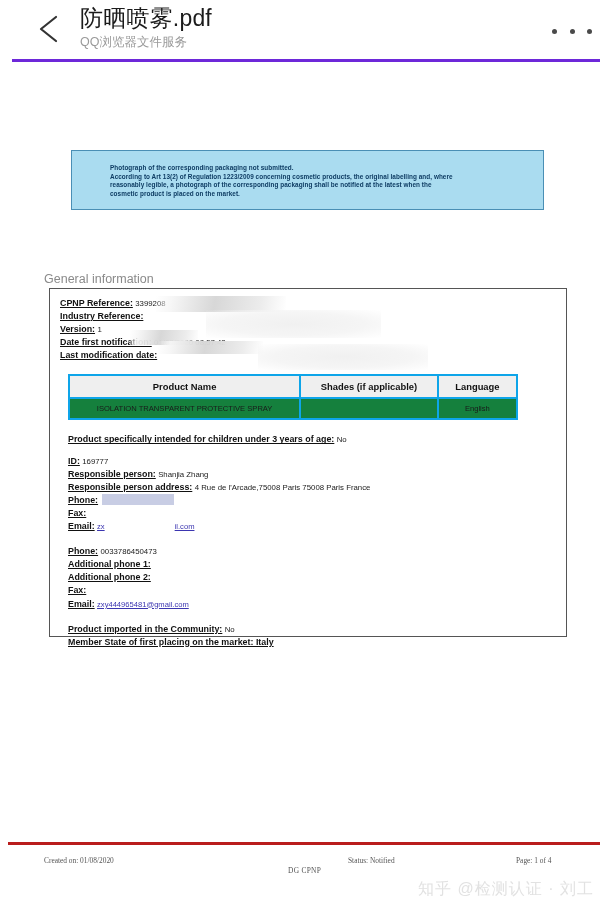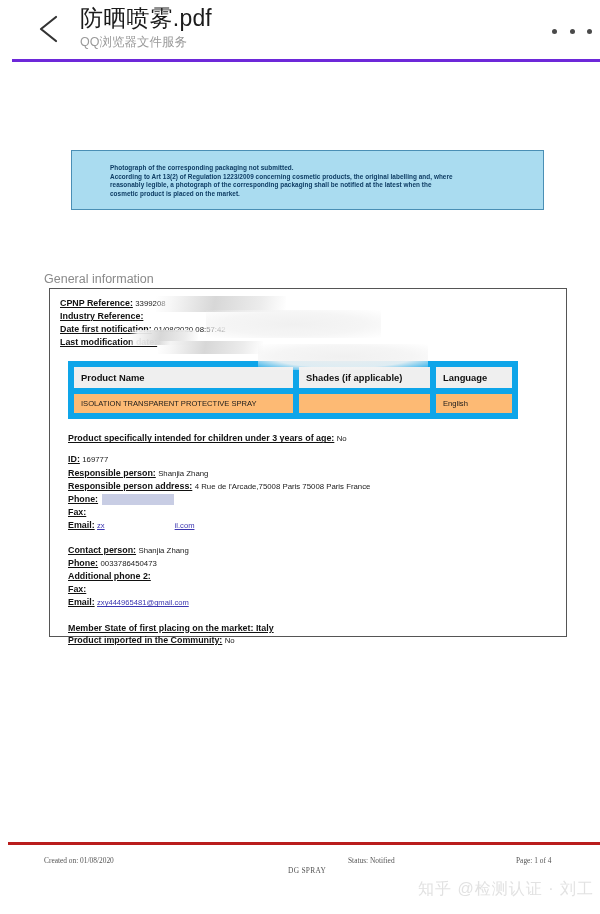--- a/index.html
+++ b/index.html
@@ -133,33 +133,33 @@
 
   
   table.product-table {
     border-collapse: collapse;
     margin: 12px 0 0 8px;
     width: 450px;
     background: #fff;
   }
   table.product-table th,
   table.product-table td {
-    border: 6px solid #0ea5e9;
-    text-align: left;
+    border: 2px solid #0ea5e9;
+    text-align: center;
     vertical-align: middle;
   }
   table.product-table th {
     background: #efefef;
     font-size: 9.4px;
     font-weight: bold;
     padding: 5px 7px;
     color: #111;
   }
   table.product-table td {
-    background: #fdba74;
+    background: #15803d;
     font-size: 7.6px;
     padding: 5px 7px;
     color: #1a1a1a;
   }
   .col-name { width: 247px; }
   .col-shades { width: 136px; }
   .col-lang { width: 67px; }
 
   .children-line {
     margin: 13px 0 0 8px;
@@ -260,20 +260,24 @@
     <div class="kv">
       <b>CPNP Reference:</b>
       <span class="val">3399208</span>
     </div>
 
     <div class="kv">
       <b>Industry Reference:</b>
       <span class="val"></span>
     </div>
 
+    <div class="kv">
+      <b>Version:</b>
+      <span class="val">1</span>
+    </div>
 
     <div class="kv">
       <b>Date first notification:</b>
       <span class="val">01/08/2020 08:57:42</span>
     </div>
 
     <div class="kv">
       <b>Last modification date:</b>
       <span class="val"></span>
     </div>
@@ -326,64 +330,64 @@
       <div class="kv">
         <b>Email:</b>
         <a class="email-link" href="#"><span>zx</span><span style="display:inline-block;width:70px"></span><span>il.com</span></a>
       </div>
     </div>
 
     <div class="spacer-12"></div>
 
     <div class="block-ind">
       <div class="kv">
-        <b>Contact person:</b>
-        <span class="val">Shanjia Zhang</span>
-      </div>
-      <div class="kv">
         <b>Phone:</b>
         <span class="val">0033786450473</span>
       </div>
       <div class="kv">
+        <b>Additional phone 1:</b>
+        <span class="val"></span>
+      </div>
+      <div class="kv">
         <b>Additional phone 2:</b>
         <span class="val"></span>
       </div>
       <div class="kv">
         <b>Fax:</b>
         <span class="val"></span>
       </div>
       <div class="kv">
         <b>Email:</b>
         <a class="email-link" href="#">zxy444965481@gmail.com</a>
       </div>
     </div>
 
     <div class="spacer-12"></div>
 
     <div class="block-ind">
       <div class="kv">
-        <b>Member State of first placing on the market: Italy</b>
-      </div>
-      <div class="kv">
         <b>Product imported in the Community:</b>
         <span class="val">No</span>
+      </div>
+      <div class="kv">
+        <b>Member State of first placing on the market: Italy</b>
       </div>
     </div>
 
   </div>
 
   <div class="redact redact-gray" style="left:148px; top:234px; width:130px; height:16px;"></div>
   <div class="redact redact-soft" style="left:198px; top:248px; width:175px; height:28px;"></div>
   <div class="redact redact-gray" style="left:122px; top:268px; width:68px; height:15px;"></div>
   <div class="redact redact-gray" style="left:150px; top:279px; width:105px; height:13px;"></div>
   <div class="redact redact-soft" style="left:250px; top:282px; width:170px; height:26px;"></div>
   <div class="redact redact-blue" style="left:94px; top:432px; width:72px; height:11px;"></div>
 
   <div class="pdf-footer">
     <div class="footer-txt f-created">Created on: 01/08/2020</div>
     <div class="footer-txt f-status">Status: Notified</div>
     <div class="footer-txt f-page">Page: 1 of 4</div>
-    <div class="footer-txt f-dg">DG SPRAY</div>
+    <div class="footer-txt f-dg">DG CPNP</div>
   </div>
 
   <div class="watermark">知乎 @检测认证 · 刘工</div>
 
 </div>
 
 </body></html>

